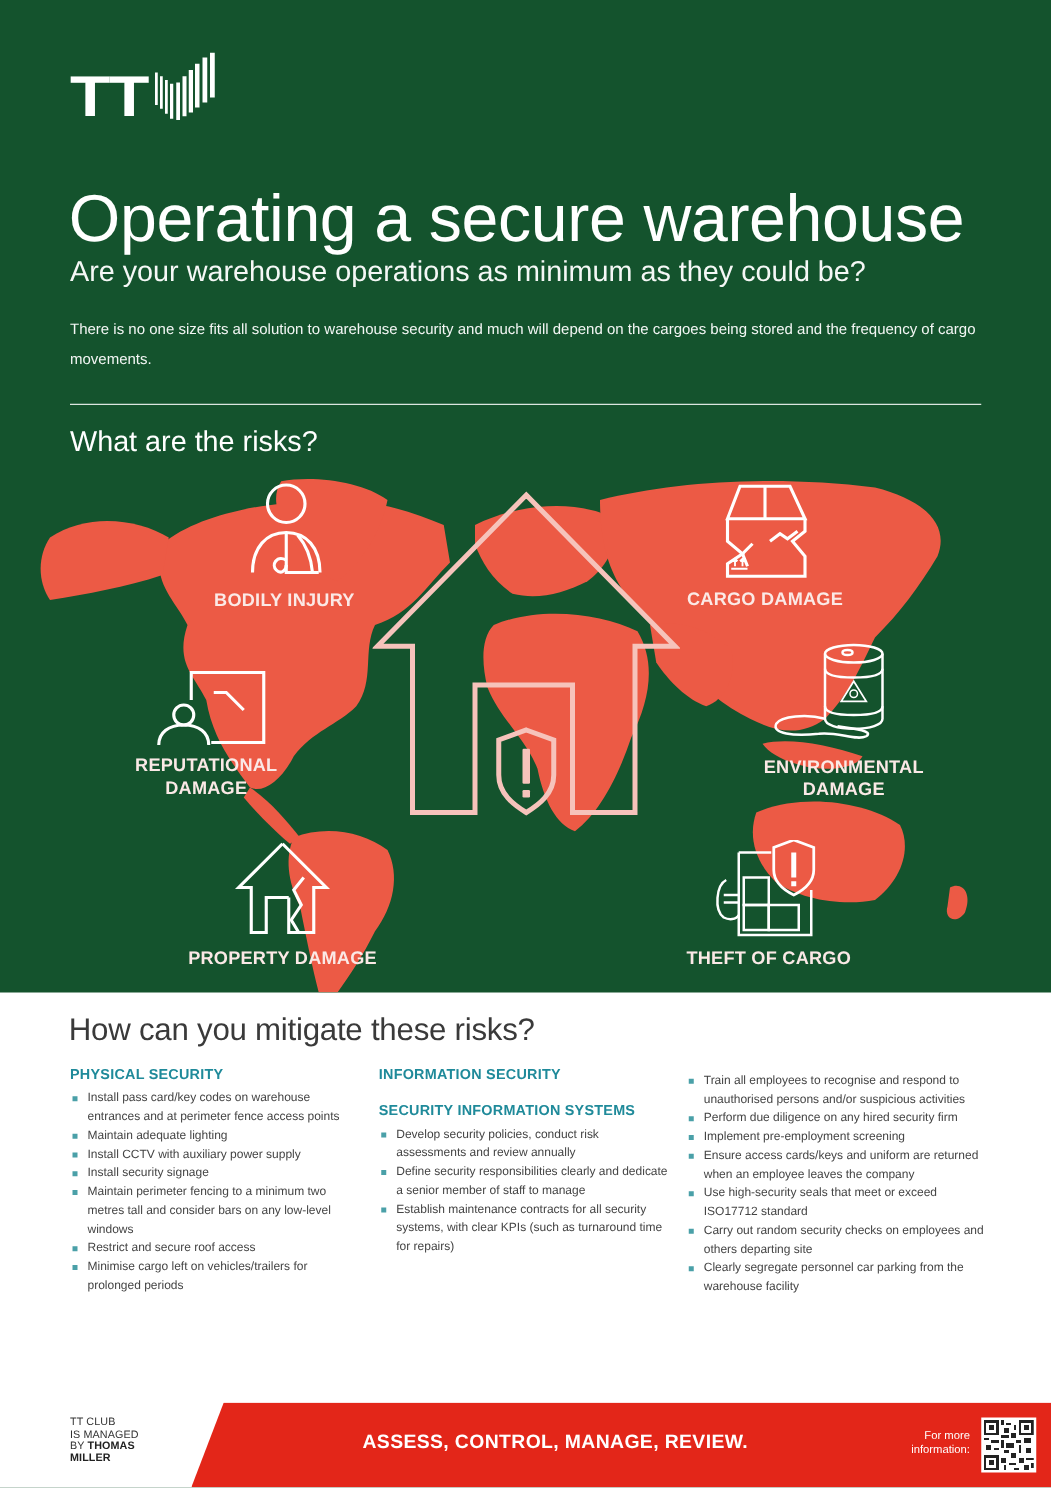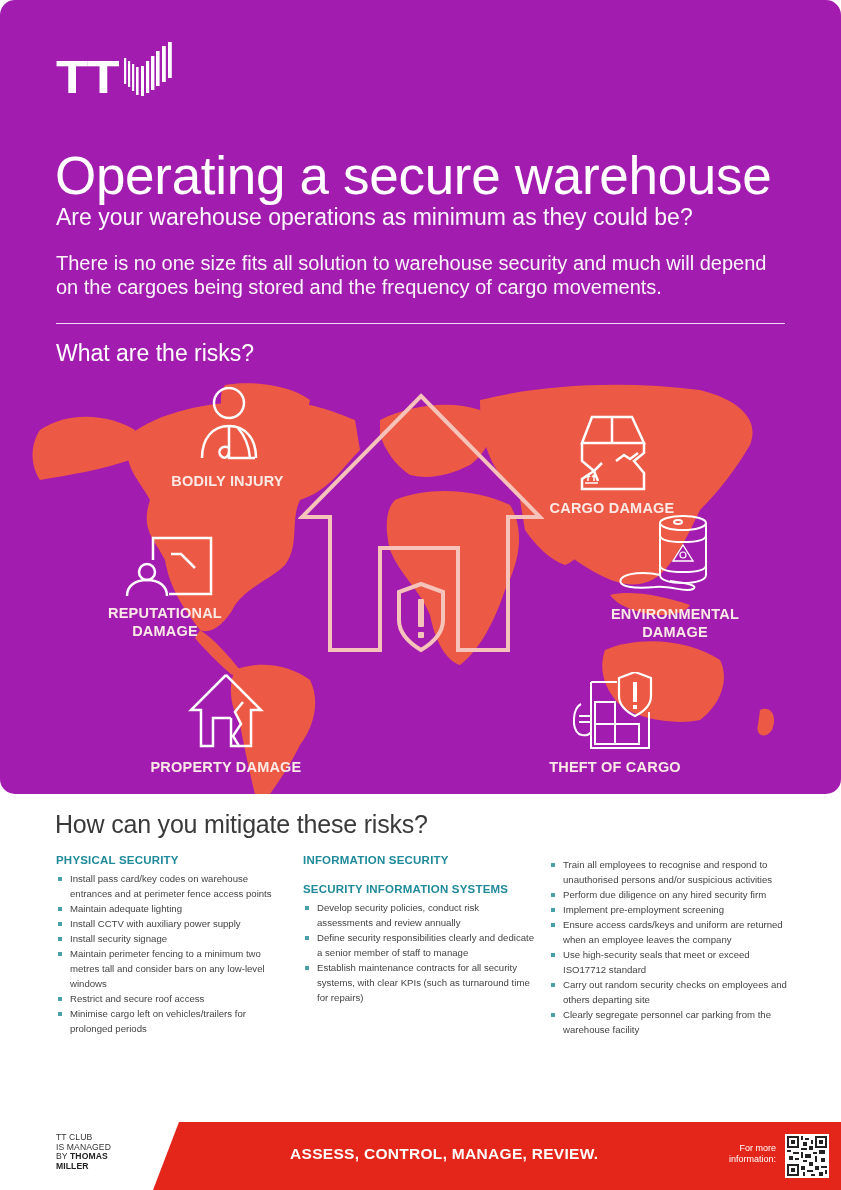--- a/index.html
+++ b/index.html
@@ -1,28 +1,28 @@
 <!DOCTYPE html>
 <html><head>
 <meta charset="utf-8">
 <style>
   * { box-sizing: border-box; margin: 0; padding: 0; }
   html, body { width: 841px; height: 1190px; background: #ffffff; overflow: hidden; }
   body { font-family: "Liberation Sans", sans-serif; position: relative; }
 
-  .hero { position: absolute; left: 0; top: 0; width: 841px; height: 794px; background: #a21caf; overflow: hidden; border-radius: 15px; }
+  .hero { position: absolute; left: 0; top: 0; width: 841px; height: 794px; background: #14532d; overflow: hidden; }
 
   
   .logo { position: absolute; left: 56px; top: 44px; height: 56px; display: flex; align-items: flex-end; }
   .logo-tt { color: #fff; font-weight: 700; font-size: 46px; letter-spacing: -1px; line-height: 46px; transform: scaleX(1.15); transform-origin: left bottom; margin-right: 14px; font-family: "Liberation Sans", sans-serif; }
   .logo-mark { width: 58px; height: 58px; }
 
   .title { position: absolute; left: 55px; top: 145px; color: #fff; font-size: 53px; font-weight: 400; letter-spacing: -0.3px; }
   .subtitle { position: absolute; left: 56px; top: 204px; color: #fff; font-size: 23px; font-weight: 400; opacity: 0.96; }
-  .intro { position: absolute; left: 56px; top: 251px; width: 730px; color: #fff; font-size: 20px; line-height: 24px; opacity: 0.95; }
+  .intro { position: absolute; left: 56px; top: 251px; width: 730px; color: #fff; font-size: 12px; line-height: 24px; opacity: 0.95; }
   .divider { position: absolute; left: 56px; top: 323px; width: 729px; height: 1px; background: rgba(255,255,255,0.85); }
   .risks-heading { position: absolute; left: 56px; top: 340px; color: #fff; font-size: 23px; font-weight: 400; }
 
   .map { position: absolute; left: 0; top: 380px; width: 841px; height: 414px; }
 
   .risk { position: absolute; text-align: center; color: #fff; }
   .risk-label { font-weight: 700; font-size: 14.5px; letter-spacing: 0.2px; line-height: 18px; color: #fbe9e6; }
   .risk svg { display: block; margin: 0 auto 6px auto; }
 
   
@@ -117,21 +117,21 @@
         <circle cx="36" cy="17" r="15"></circle>
         <path d="M9,72 C9,52 20,40 36,40 C52,40 63,52 63,72"></path>
         <path d="M36,40 L36,72 L62,72"></path>
         <path d="M45,42 C52,50 56,60 57,72"></path>
         <path d="M36,62 C28,58 24,66 28,70 C32,74 36,70 36,66"></path>
       </g>
     </svg>
     <div class="risk-label">BODILY INJURY</div>
   </div>
 
-  <div class="risk" style="left:548px; top:385px; width:128px;margin-top:28px;">
+  <div class="risk" style="left:548px; top:385px; width:128px;">
     <svg width="76" height="80" viewBox="0 0 76 80">
       <g fill="none" stroke="#fff" stroke-width="2.5">
         <path d="M8,30 L18,4 L58,4 L70,30 Z"></path>
         <path d="M38,4 L38,30"></path>
         <path d="M8,30 L8,48 L20,58 L8,66 L8,76 L70,76 L70,60 L60,48 L70,40 L70,30"></path>
         <path d="M20,58 L28,50 M20,58 L24,68"></path>
         <path d="M42,48 L50,42 L56,46 L64,40"></path>
         <path d="M14,68 L14,62 M12,64 L14,62 L16,64 M20,68 L20,62 M18,64 L20,62 L22,64 M11,70 L24,70" stroke-width="1.5"></path>
       </g>
     </svg>

